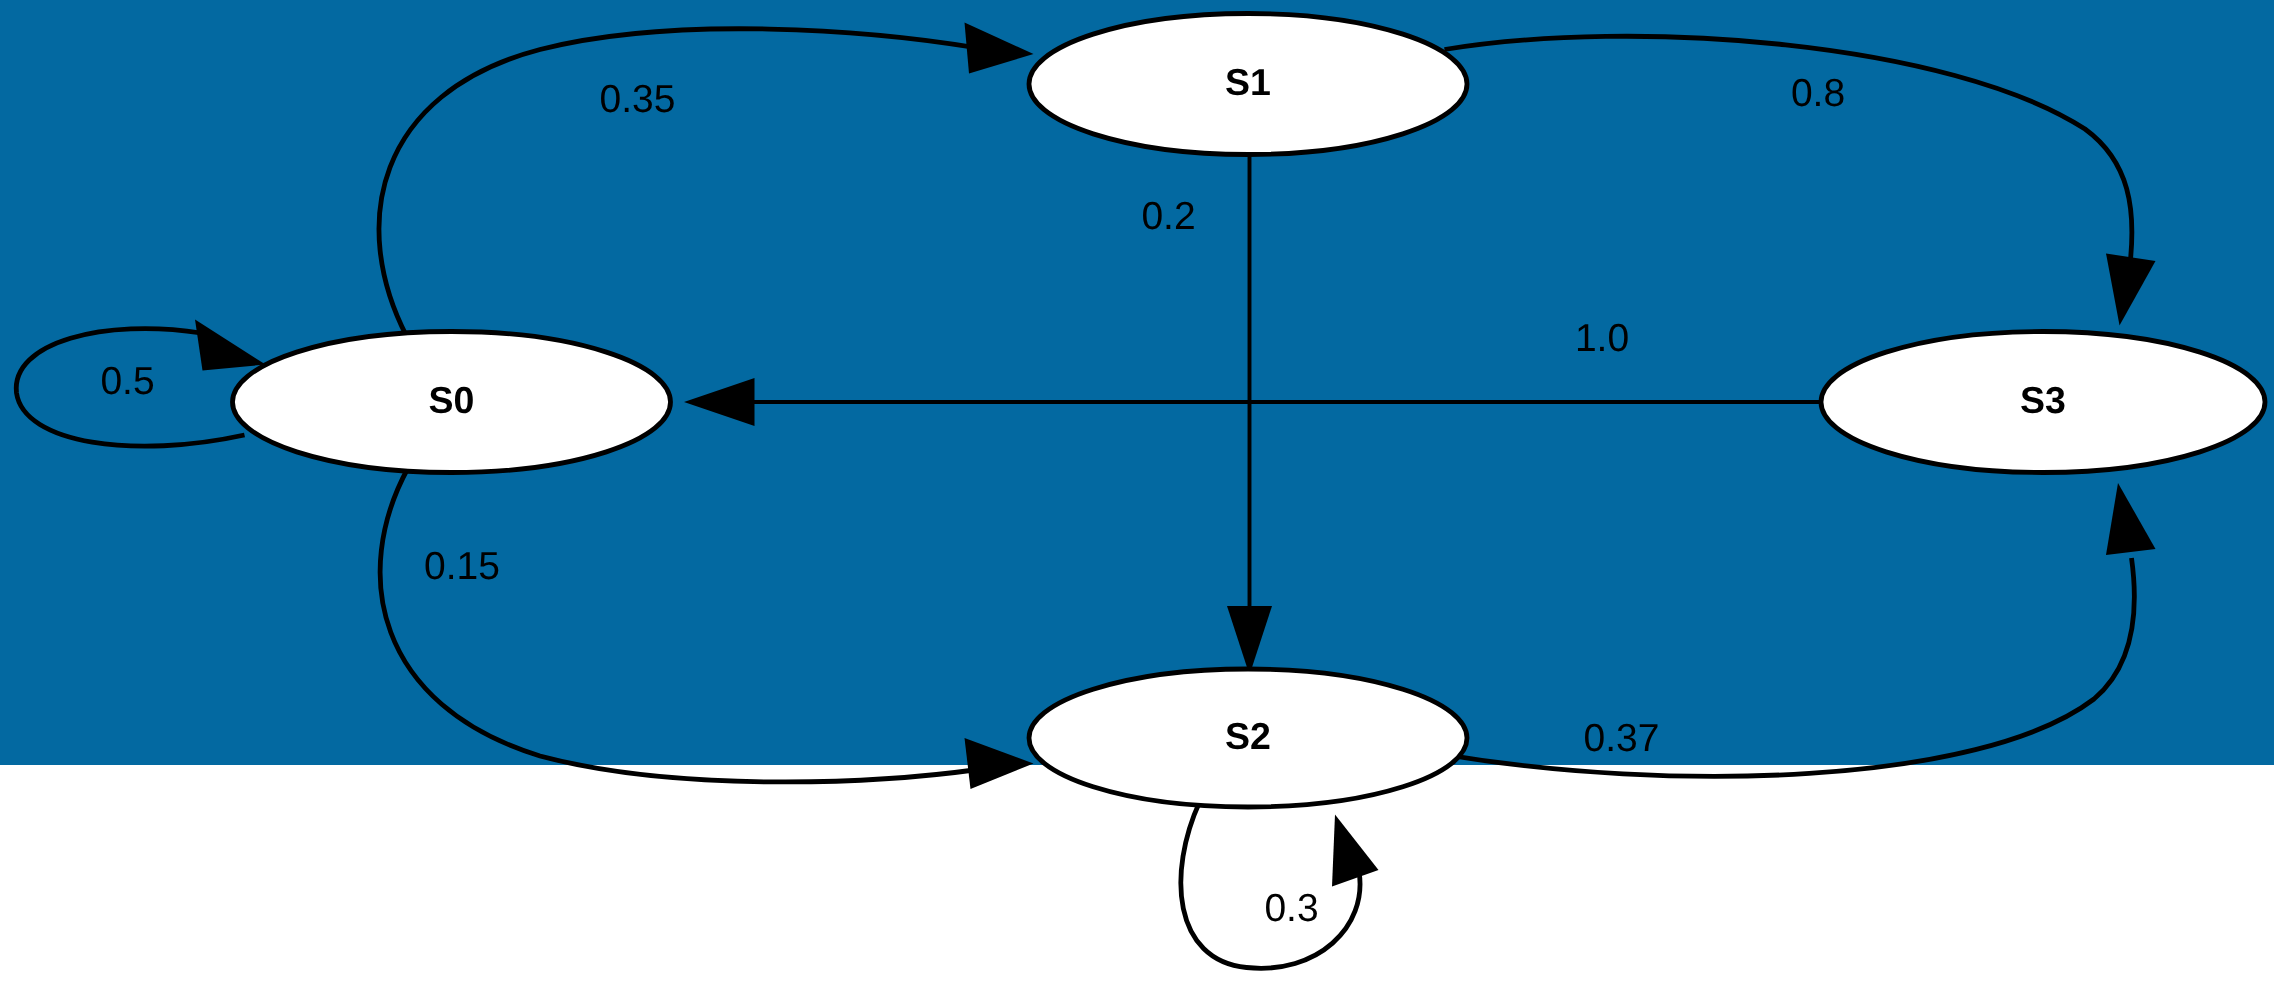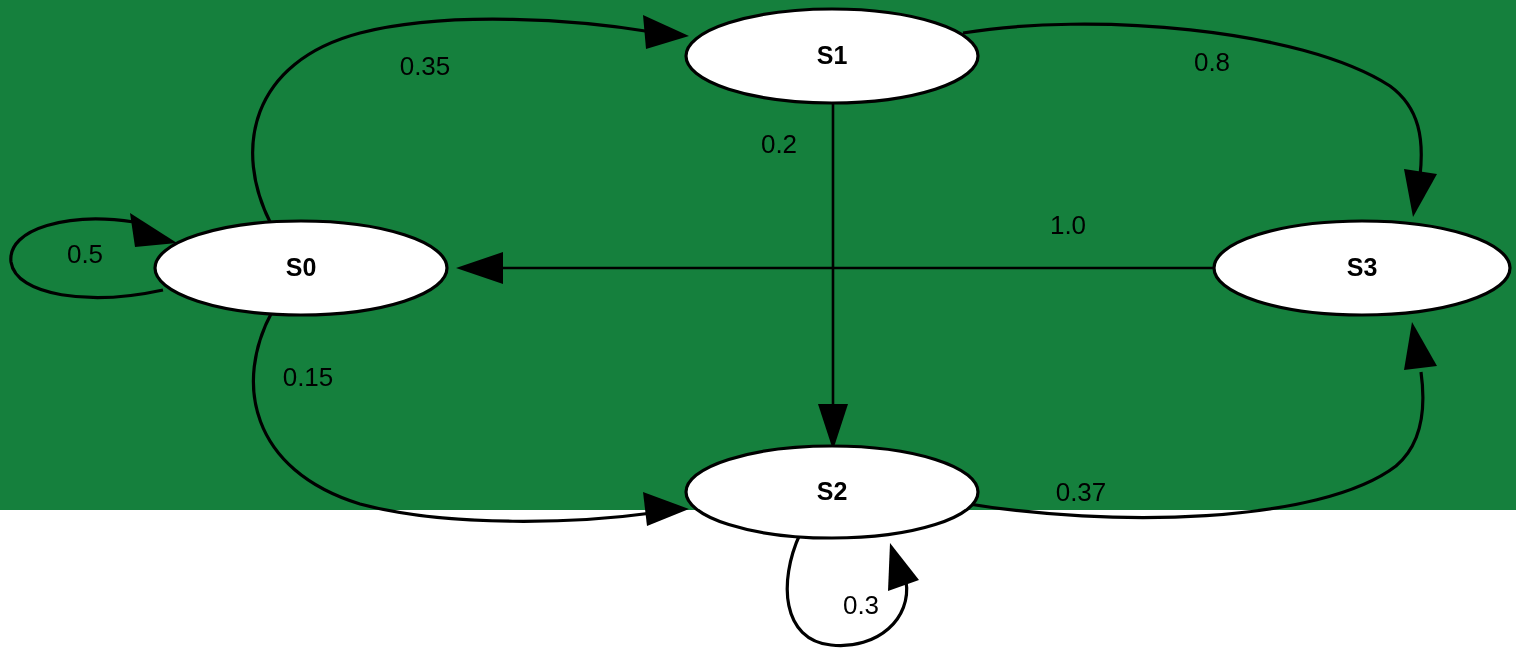--- a/index.html
+++ b/index.html
@@ -10,21 +10,21 @@
   body {
     width: 1516px;
     height: 658px;
     font-family: "Liberation Sans", sans-serif;
     overflow: hidden;
   }
   #diagram-root {
     position: relative;
     width: 1516px;
     height: 510px;
-    background: #15803d;
+    background: #0369a1;
   }
   svg#fsm-svg {
     display: block;
     width: 1516px;
     height: 658px;
   }
   .node-ellipse {
     fill: #ffffff;
     stroke: #000000;
     stroke-width: 3.2;

